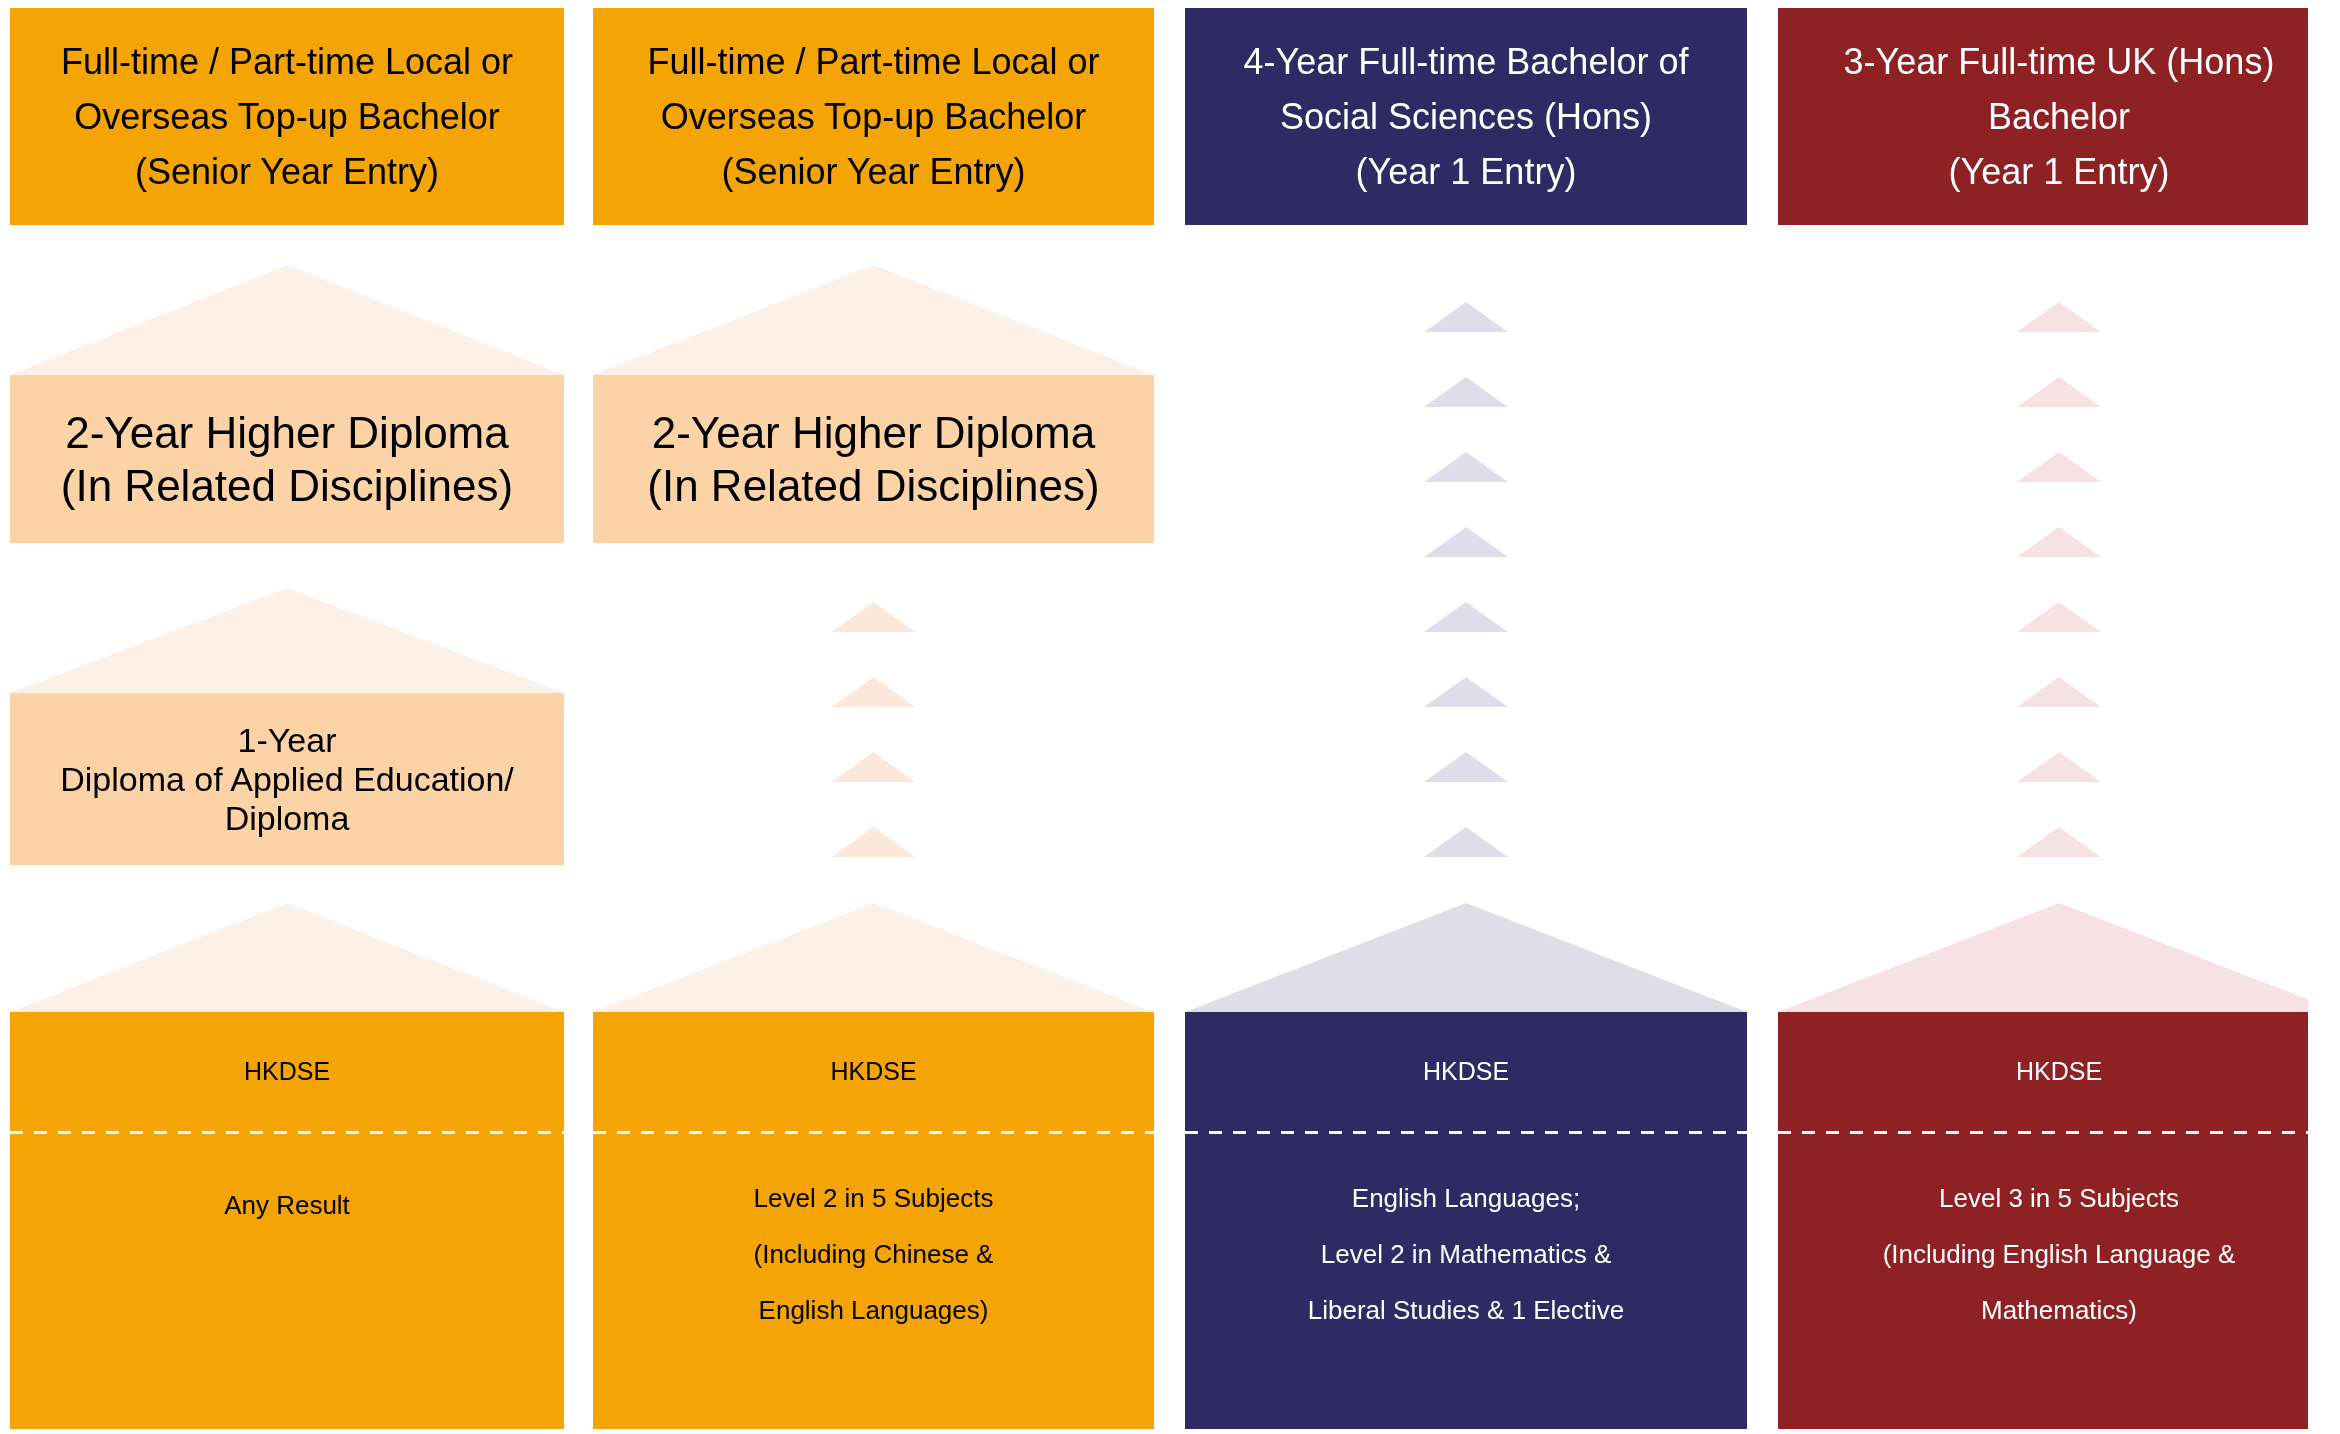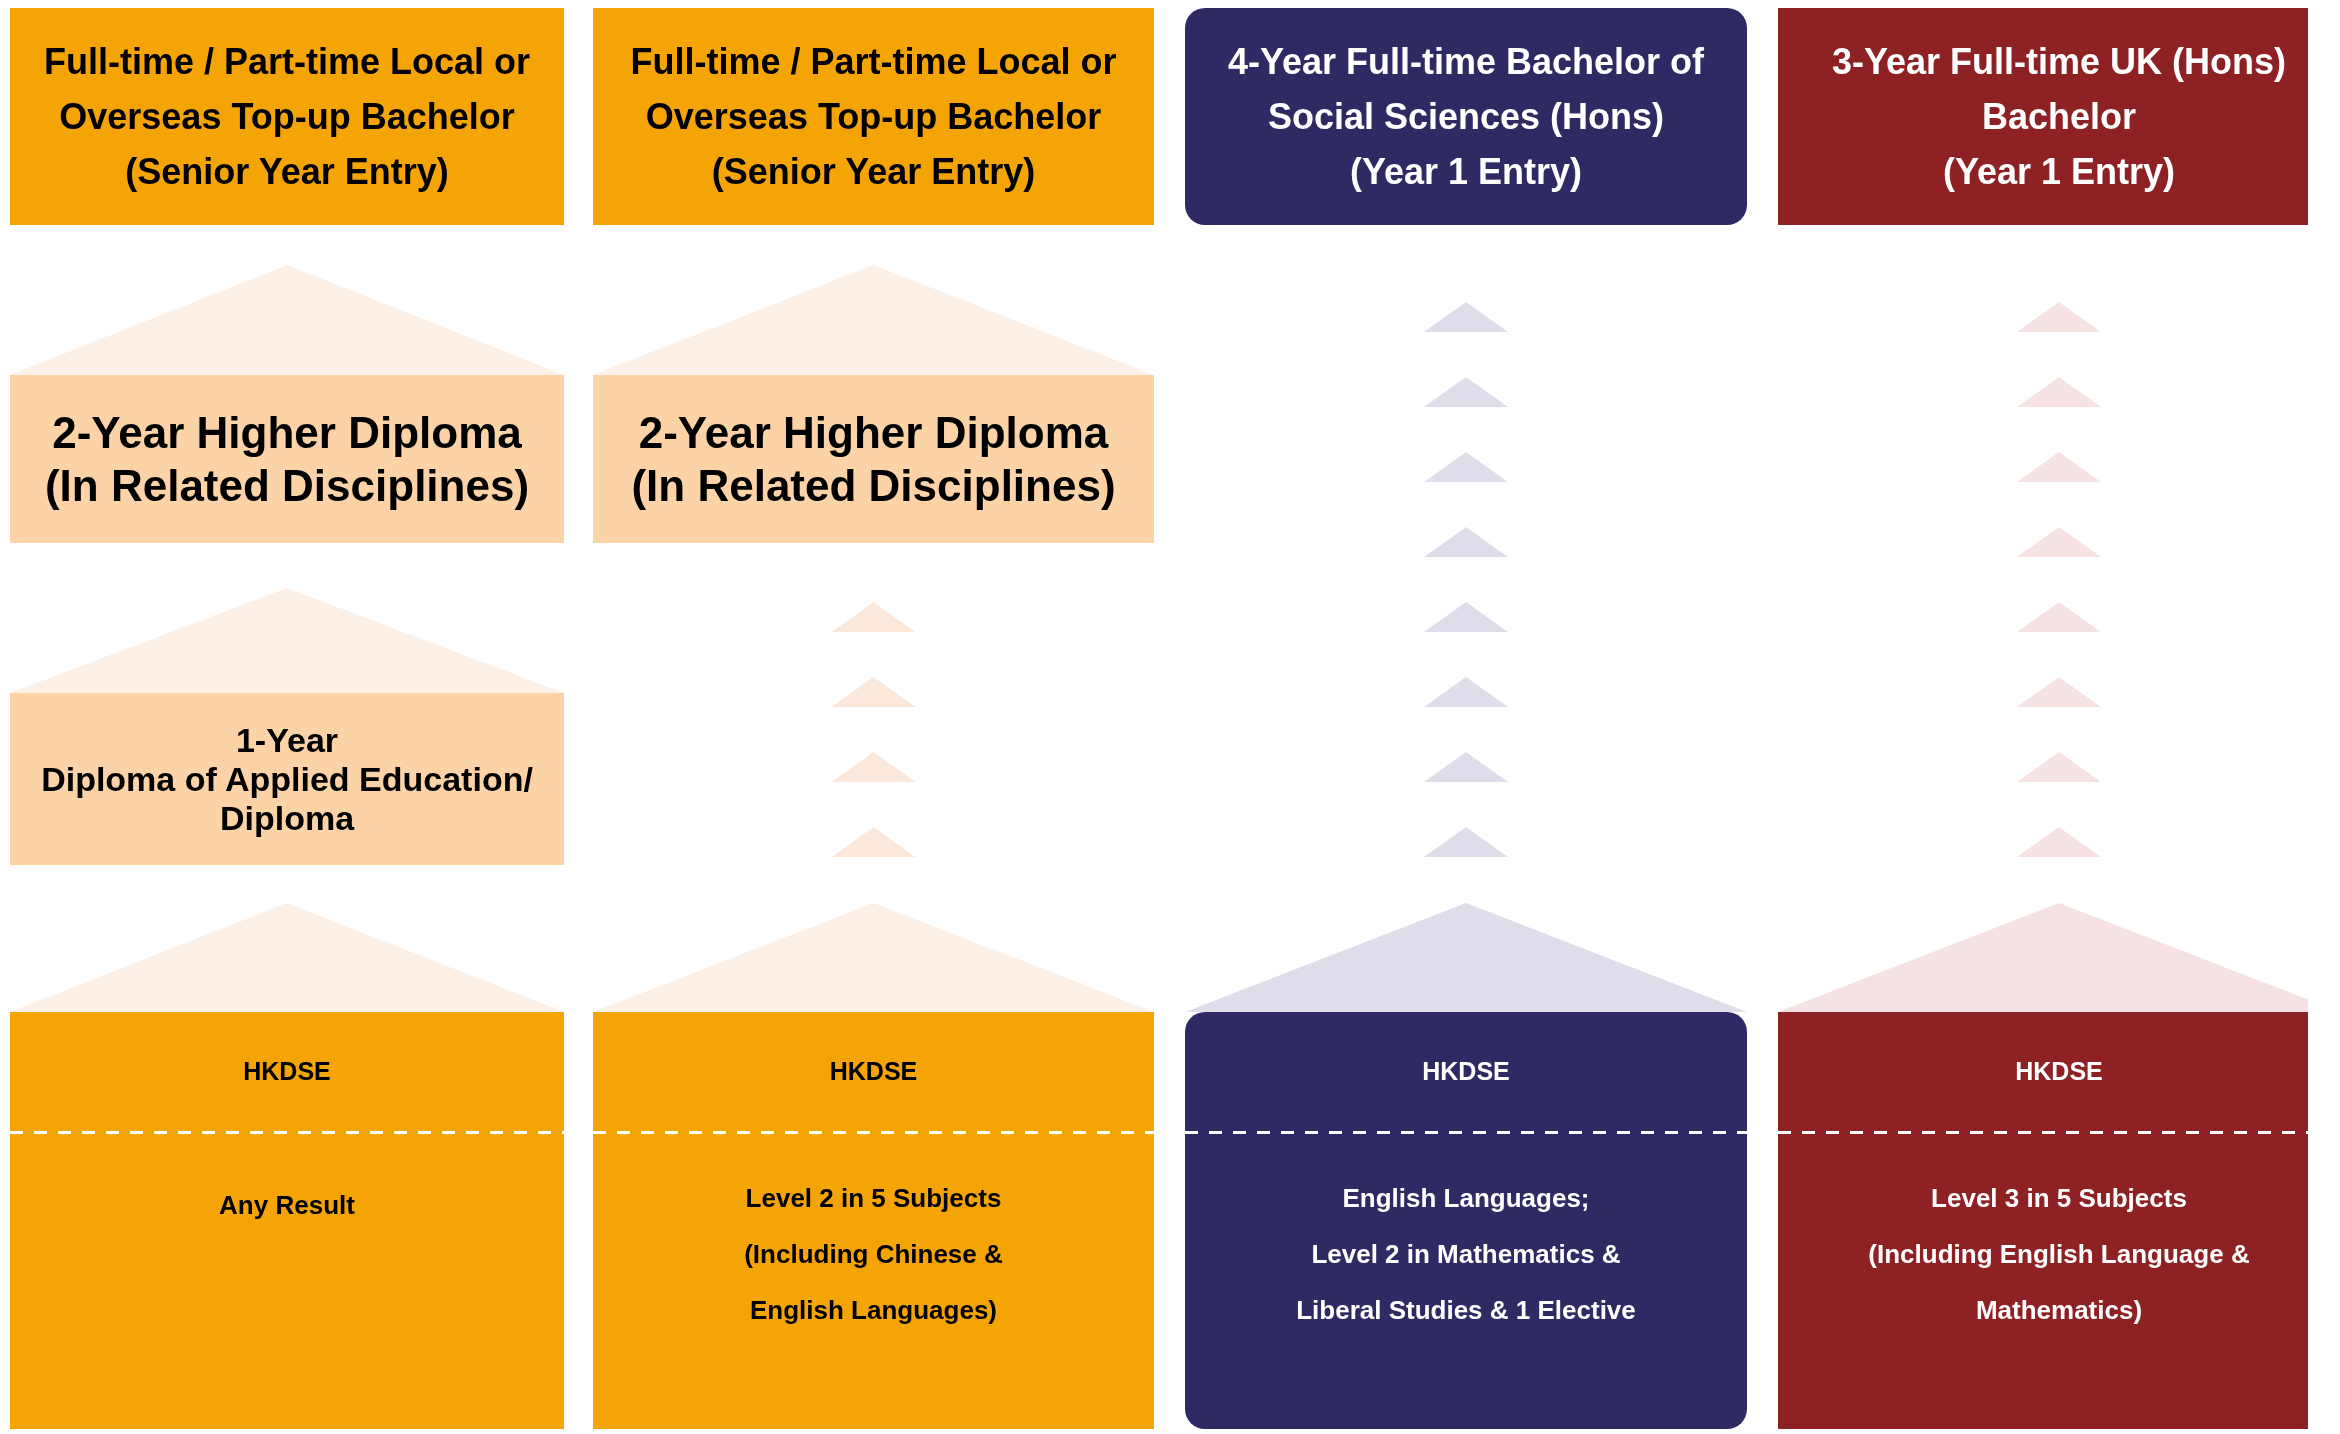--- a/index.html
+++ b/index.html
@@ -4,35 +4,34 @@
 <title>Education Pathways Diagram</title>
 <style>
   html,body{margin:0;padding:0;background:#ffffff;}
   .canvas{
     position:relative;
     width:2308px;height:1434px;
     background:var(--paper,#fff);
     font-family:"Liberation Sans",sans-serif;
     color:var(--ink,#000);
     overflow:hidden;
-    font-weight:bold;
   }
   .col{position:absolute;top:0;height:100%;}
   .col-1{left:10px;width:554px;}
   .col-2{left:593px;width:561px;}
   .col-3{left:1185px;width:562px;}
   .col-4{left:1778px;width:562px;}
 
   .box{
     position:absolute;left:0;width:100%;
     display:flex;flex-direction:column;align-items:center;justify-content:center;
     text-align:center;box-sizing:border-box;
   }
   .c-orange{background:var(--orange,#F5A405);color:#000;}
-  .c-navy{background:var(--navy,#2F2A63);color:#fff;border-radius:20px;}
+  .c-navy{background:var(--navy,#2F2A63);color:#fff;}
   .c-maroon{background:var(--maroon,#8E2124);color:#fff;}
   .c-peach{background:var(--peach,#FBD3A6);color:#000;}
 
   .hdr{top:8px;height:217px;font-size:36px;line-height:55px;}
   .mid1{top:375px;height:168px;font-size:44px;line-height:53px;}
   .mid2{top:693px;height:172px;font-size:34px;line-height:39px;}
 
   .tri{
     position:absolute;
     clip-path:polygon(50% 0%,100% 100%,0% 100%);

